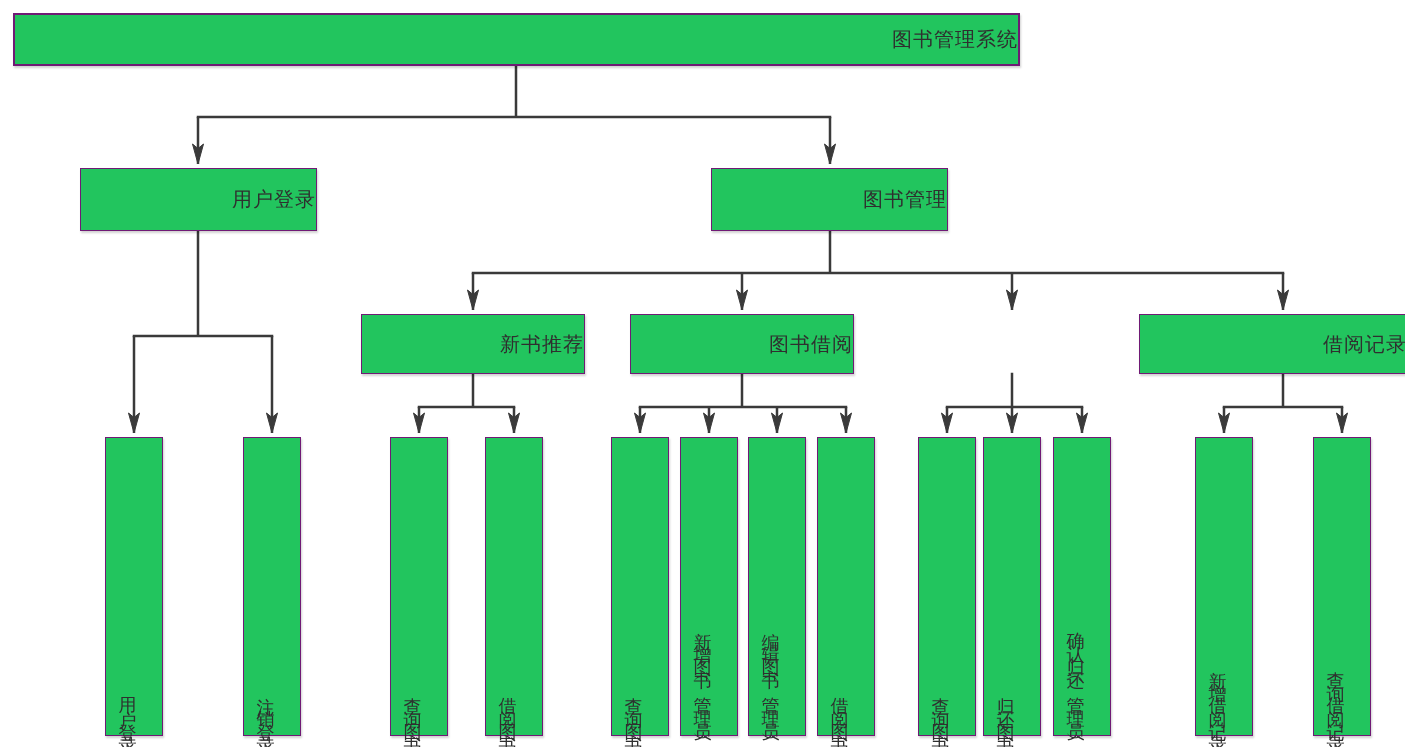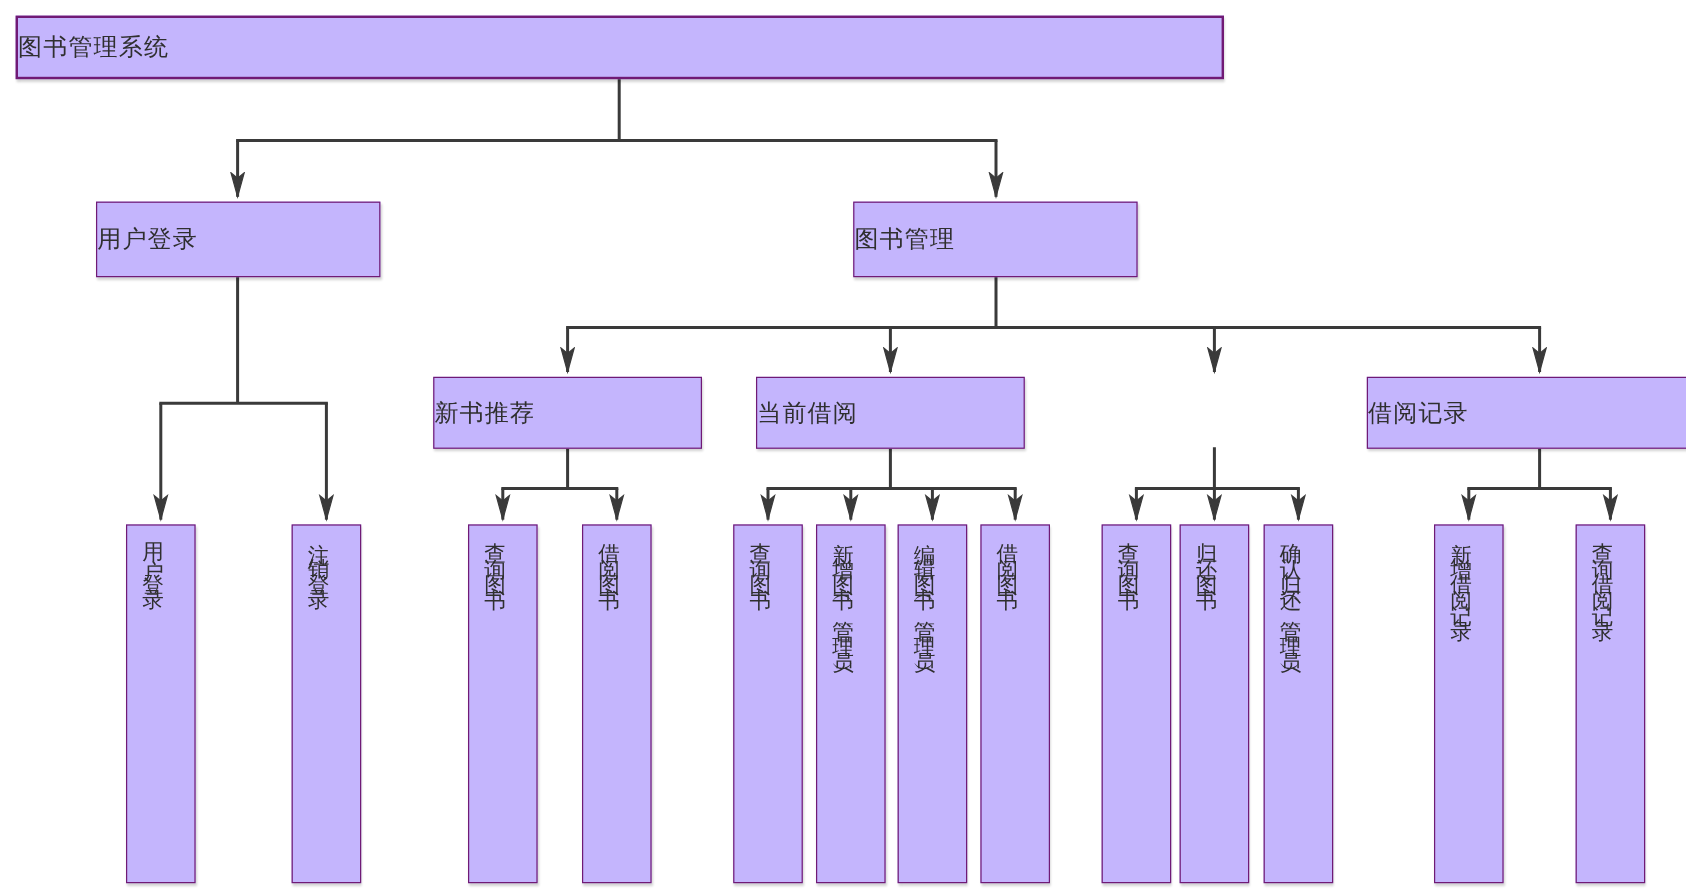--- a/index.html
+++ b/index.html
@@ -13,25 +13,25 @@
     color: #2f2f2f;
   }
   .connectors {
     position: absolute;
     left: 0; top: 0;
     width: 1405px; height: 747px;
   }
   .node {
     position: absolute;
     box-sizing: border-box;
-    background: #c4b5fd;
+    background: #22c55e;
     border: 1px solid #701a75;
     display: flex;
     align-items: center;
-    justify-content: flex-start;
+    justify-content: flex-end;
     box-shadow: 1px 2px 2px rgba(0,0,0,0.18);
   }
   .hbox {
     font-size: 20px;
     letter-spacing: 1px;
     white-space: nowrap;
   }
   .root-box { border-width: 2px; }
   .vbox {
     font-size: 18px;
@@ -103,21 +103,21 @@
     <span>用户登录</span>
   </div>
   <div class="node hbox" style="left:361px;top:314px;width:224px;height:60px">
     <span>新书推荐</span>
   </div>
 
   <div class="node hbox" style="left:711px;top:168px;width:237px;height:63px">
     <span>图书管理</span>
   </div>
   <div class="node hbox" style="left:630px;top:314px;width:224px;height:60px">
-    <span>当前借阅</span>
+    <span>图书借阅</span>
   </div>
   <div class="node hbox" style="left:1139px;top:314px;width:269px;height:60px">
     <span>借阅记录</span>
   </div>
 
   <div class="node vbox" style="left:105px;top:437px;width:58px;height:299px">
     <span>用户登录</span>
   </div>
   <div class="node vbox" style="left:243px;top:437px;width:58px;height:299px">
     <span>注销登录</span>

